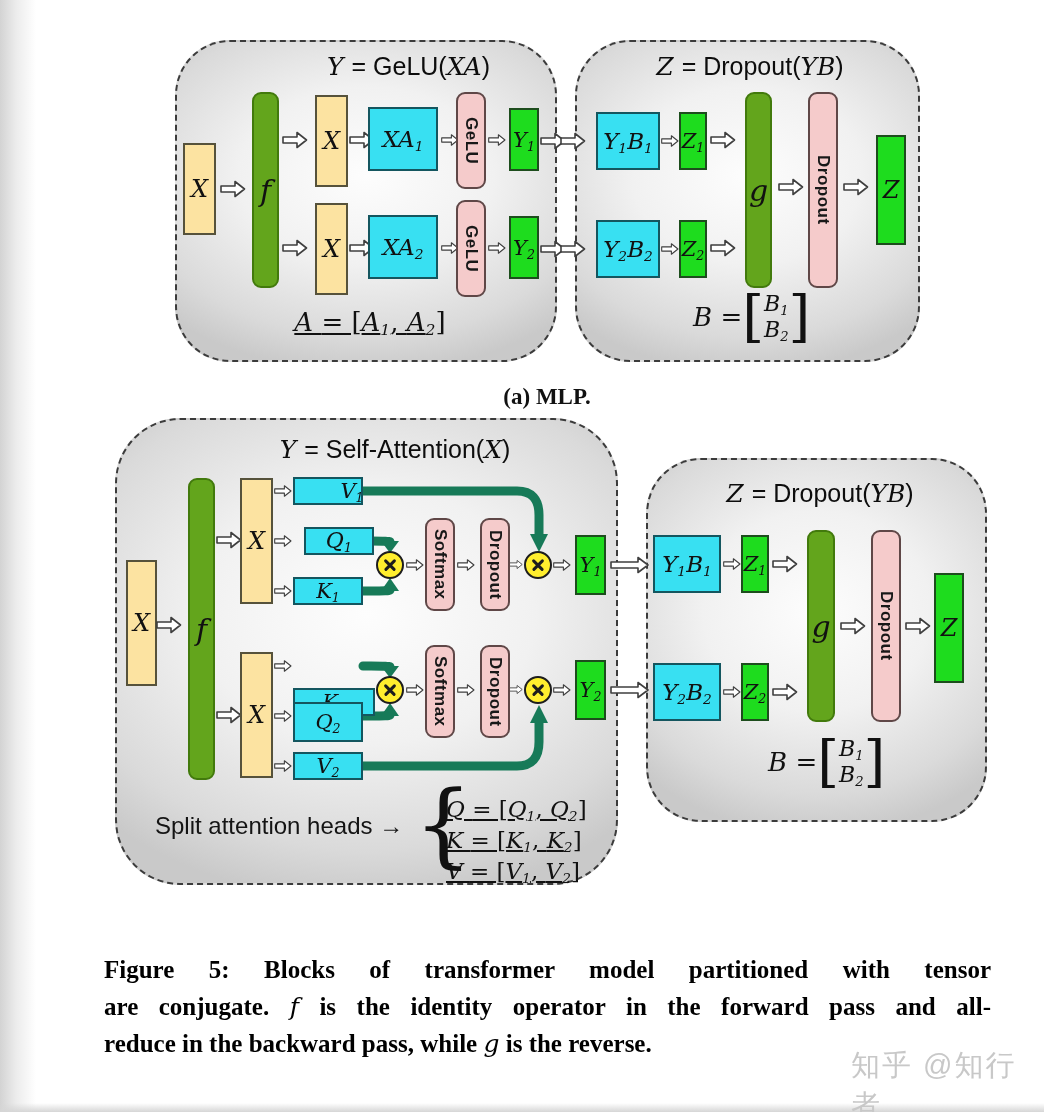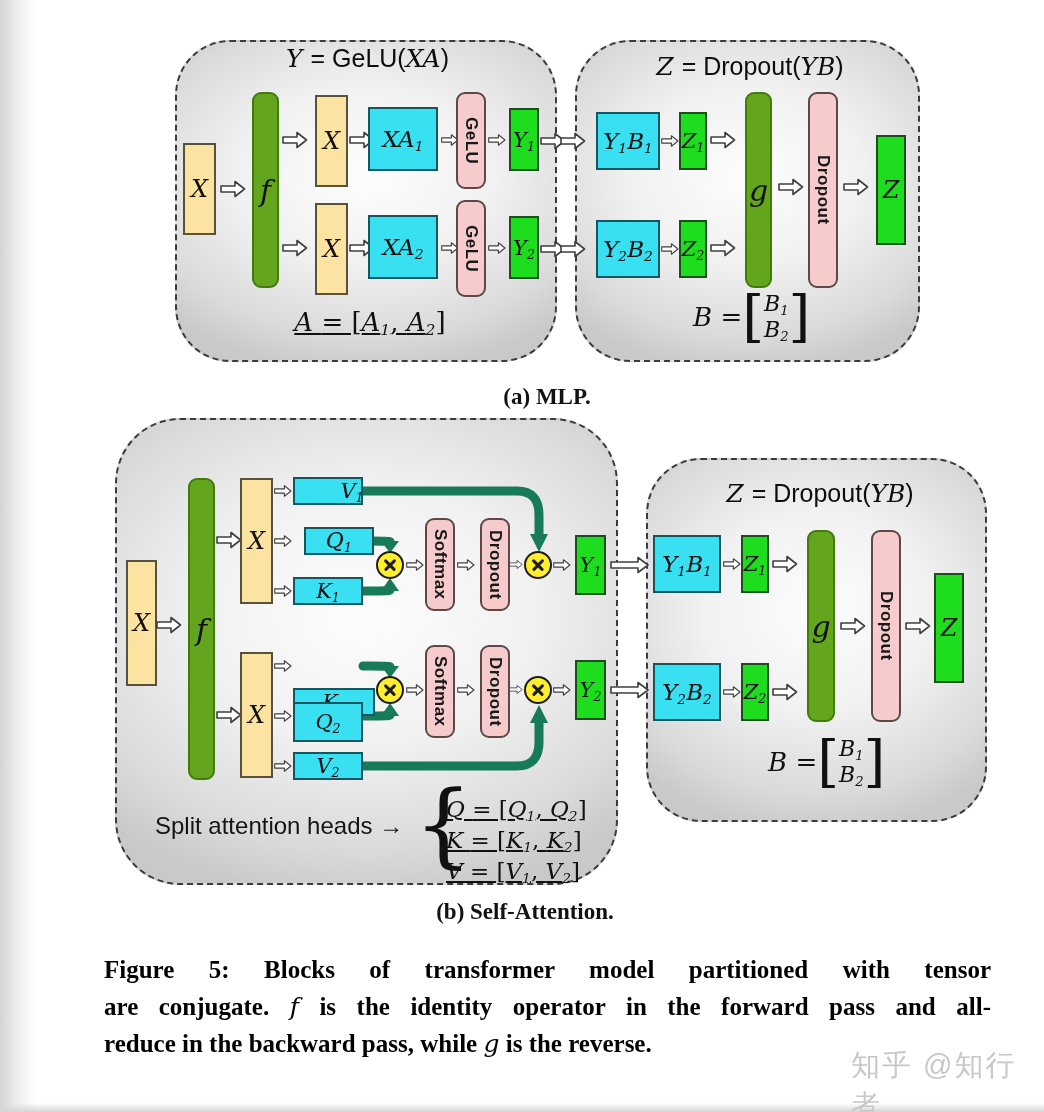--- a/index.html
+++ b/index.html
@@ -48,21 +48,21 @@
          background:linear-gradient(to top,#d6d6d6,rgba(255,255,255,0));}
 </style>
 </head>
 <body>
 
 <div class="page">
   <div class="edgeL"></div>
   <div class="edgeB"></div>
 
   <div class="panel" style="left:175px;top:40px;width:382px;height:322px;border-radius:55px;"></div>
-  <div class="title" style="left:245px;top:44px;width:245px;"><span class="it">Y </span><span>= GeLU(</span><span class="it">XA</span><span>)</span></div>
+  <div class="title" style="left:245px;top:52px;width:245px;text-align:right;"><span class="it">Y </span><span>= GeLU(</span><span class="it">XA</span><span>)</span></div>
 
   <div class="bx wheat" style="left:183px;top:143px;width:33px;height:92px;font-size:24px;">
       <span><span class="it">X</span></span>
     </div>
   <svg class="ar" style="left:220px;top:179px" width="26" height="20" viewBox="0 0 26 20">
       <polygon points="1,7 15,7 15,2.5 24.5,10 15,17.5 15,13 1,13"></polygon>
     </svg>
   <div class="bx gbar" style="left:252px;top:92px;width:27px;height:196px;font-size:30px;">
       <span><span class="it">f</span></span>
     </div>
@@ -195,20 +195,21 @@
     <span class="mstack">
       <span><span class="it">B</span><sub class="it">1</sub></span>
       <span><span class="it">B</span><sub class="it">2</sub></span>
     </span>
     <span class="brk">]</span>
   </div>
 
   <div class="capser" style="left:427px;top:384px;width:240px;"><span class="bd">(a) MLP.</span></div>
 
   <div class="panel" style="left:115px;top:418px;width:503px;height:467px;border-radius:65px;"></div>
+  <div class="title" style="left:230px;top:435px;width:330px;"><span class="it">Y </span><span>= Self-Attention(</span><span class="it">X</span><span>)</span></div>
 
   <svg class="teal" style="left:115px;top:415px" width="503" height="470" viewBox="0 0 503 470">
     <path d="M248,76 L402,76 Q424,76 424,100 L424,120"></path>
       <polygon points="415,119 433,119 424,137"></polygon>
     <path d="M248,126 L256,126 Q275,126 275,127"></path>
       <polygon points="266,126 284,126 275,138"></polygon>
     <path d="M248,176 L256,176 Q275,176 275,175"></path>
       <polygon points="266,176 284,176 275,163"></polygon>
     <path d="M248,251 L256,251 Q275,251 275,252"></path>
       <polygon points="266,251 284,251 275,263"></polygon>
@@ -411,21 +412,20 @@
   <div class="mrow" style="left:768px;top:733px;font-size:26px;">
     <span><span class="it">B </span><span>=</span></span>
     <span class="brk">[</span>
     <span class="mstack">
       <span><span class="it">B</span><sub class="it">1</sub></span>
       <span><span class="it">B</span><sub class="it">2</sub></span>
     </span>
     <span class="brk">]</span>
   </div>
 
-  <div class="capser" style="left:390px;top:899px;width:270px;"><span class="bd">(b) Self-Attention.</span></div>
 
   <div class="figcap" style="left:104px;top:951px;width:887px;">
     <div class="cl"><span class="bd">Figure 5: Blocks of transformer model partitioned with tensor</span></div>
     <div class="cl"><span class="bd">are conjugate. </span><span class="it">f</span><span class="bd"> is the identity operator in the forward pass and all-</span></div>
     <div class="cl last"><span class="bd">reduce in the backward pass, while </span><span class="it">g</span><span class="bd"> is the reverse.</span></div>
   </div>
 
   <div class="watermark" style="left:851px;top:1046px;">知乎 @知行者</div>
 </div>
 

